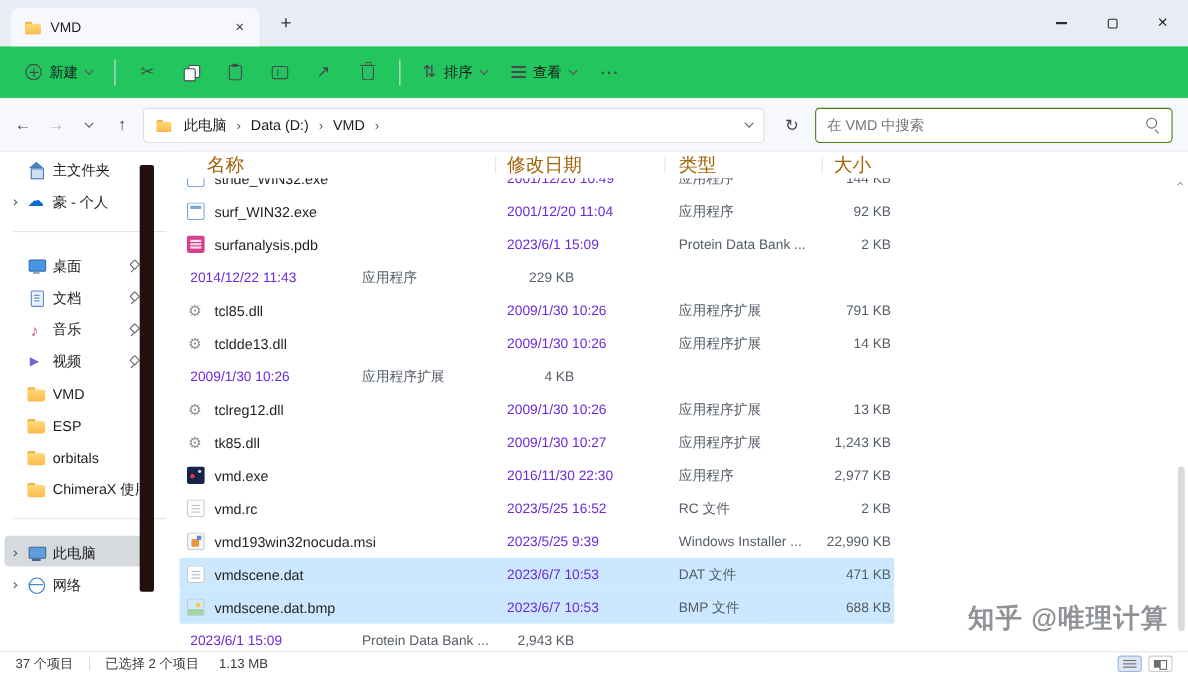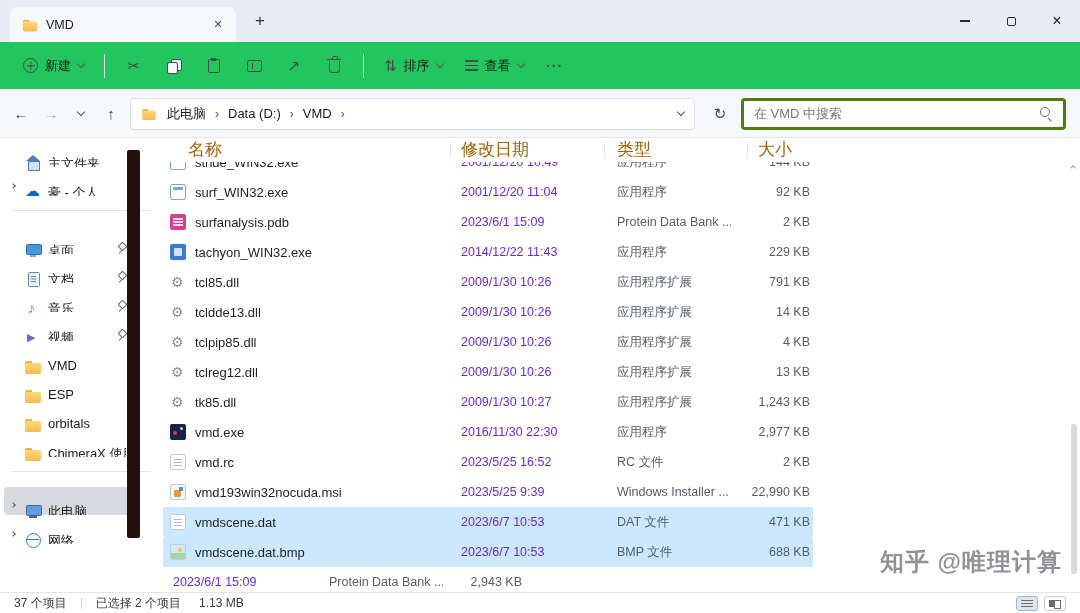--- a/index.html
+++ b/index.html
@@ -52,33 +52,33 @@
   
   .addressrow { height:48px; background:#f6f8fc; display:flex; align-items:center; padding:0 14px 0 6px; border-bottom:1px solid #e3e6ea; }
   .nav-btn { width:30px; height:32px; display:flex; align-items:center; justify-content:center; font-size:15px; color:#474747; border-radius:4px; }
   .nav-btn.disabled { color:#b3b3b3; }
   .crumbbar { width:565px; height:32px; background:#fff; border:1px solid #dcdfe3; border-radius:4px;
               display:flex; align-items:center; padding:0 10px; margin-left:4px; }
   .crumb { padding:0 2px; font-size:13px; }
   .crumb-sep { padding:0 7px; font-size:12px; color:#555; }
   .crumb-spacer { flex:1; }
   .refresh-btn { width:30px; height:30px; display:flex; align-items:center; justify-content:center; font-size:15px; color:#474747; margin:0 6px 0 10px; border-radius:4px; }
-  .searchbox { flex:1; height:32px; background:#fff; border:3px solid #4d7c0f; border-radius:4px;
+  .searchbox { flex:1; height:32px; background:#fff; border:1px solid #4d7c0f; border-radius:4px;
                display:flex; align-items:center; padding:0 10px; gap:8px; }
   .searchbox input { border:none; outline:none; flex:1; font-size:13px; font-family:inherit; color:#1b1b1b; background:transparent; }
   .searchbox input::placeholder { color:#767676; }
   .ic-search { width:13px; height:13px; position:relative; flex:none; }
   .ic-search::before { content:""; position:absolute; top:0; left:0; width:8px; height:8px; border:1.4px solid #6d6d6d; border-radius:50%; }
   .ic-search::after  { content:""; position:absolute; bottom:0; right:1px; width:5px; height:1.4px; background:#6d6d6d; transform:rotate(45deg); }
   
   .main { position:absolute; top:138px; left:0; right:0; height:454px; display:flex; background:#fff; }
   
   .sidebar { width:163px; flex:none; position:relative; padding-top:0; overflow:hidden; }
-  .sb-item { display:flex; gap:7px; height:28px; border-radius:4px;
-             margin:1px 33px 1px 4px; padding:16px 4px 0 4px; font-size:13px; white-space:nowrap; }
+  .sb-item { display:flex; align-items:center; gap:7px; height:28px; border-radius:4px;
+             margin:1px 33px 1px 4px; padding:4px 4px 0 4px; font-size:13px; white-space:nowrap; }
   .sb-item.selected { background:#d6d9dd; }
   .sb-chev { flex:none; width:10px; display:flex; justify-content:center; }
   .sb-chev.hidden { visibility:hidden; }
   .sb-label { flex:1; overflow:hidden; text-overflow:clip; }
   .sb-divider { height:1px; background:#e5e5e5; margin:14px 12px 15px 12px; }
   .sbi { width:16px; height:16px; flex:none; position:relative; }
   .home-icon::before { content:""; position:absolute; top:0; left:1px; border-left:7px solid transparent; border-right:7px solid transparent; border-bottom:6px solid #4e7dbd; }
   .home-icon::after  { content:""; position:absolute; top:6px; left:3px; width:10px; height:8px; background:#cfe0f2; border:1px solid #4e7dbd; }
   .onedrive-icon::before { content:"☁"; position:absolute; left:0; top:-1px; font-size:15px; color:#0b6bcb; line-height:16px; }
   .desktop-icon::before { content:""; position:absolute; top:2px; left:1px; width:14px; height:9px; background:#4a95e0; border:1px solid #2e6db3; border-radius:1.5px; }
@@ -367,24 +367,20 @@
             <div class="frow">
               <span class="cell c-name">
                 <span class="ficon ic-pdb"></span>
                 <span class="fname">surfanalysis.pdb</span>
               </span>
               <span class="c-date">2023/6/1 15:09</span>
               <span class="c-type">Protein Data Bank ...</span>
               <span class="c-size">2 KB</span>
             </div>
             <div class="frow">
-              <span class="cell c-name">
-                <span class="ficon ic-exe2"></span>
-                <span class="fname">tachyon_WIN32.exe</span>
-              </span>
               <span class="c-date">2014/12/22 11:43</span>
               <span class="c-type">应用程序</span>
               <span class="c-size">229 KB</span>
             </div>
             <div class="frow">
               <span class="cell c-name">
                 <span class="ficon ic-dll"></span>
                 <span class="fname">tcl85.dll</span>
               </span>
               <span class="c-date">2009/1/30 10:26</span>
@@ -394,24 +390,20 @@
             <div class="frow">
               <span class="cell c-name">
                 <span class="ficon ic-dll"></span>
                 <span class="fname">tcldde13.dll</span>
               </span>
               <span class="c-date">2009/1/30 10:26</span>
               <span class="c-type">应用程序扩展</span>
               <span class="c-size">14 KB</span>
             </div>
             <div class="frow">
-              <span class="cell c-name">
-                <span class="ficon ic-dll"></span>
-                <span class="fname">tclpip85.dll</span>
-              </span>
               <span class="c-date">2009/1/30 10:26</span>
               <span class="c-type">应用程序扩展</span>
               <span class="c-size">4 KB</span>
             </div>
             <div class="frow">
               <span class="cell c-name">
                 <span class="ficon ic-dll"></span>
                 <span class="fname">tclreg12.dll</span>
               </span>
               <span class="c-date">2009/1/30 10:26</span>

